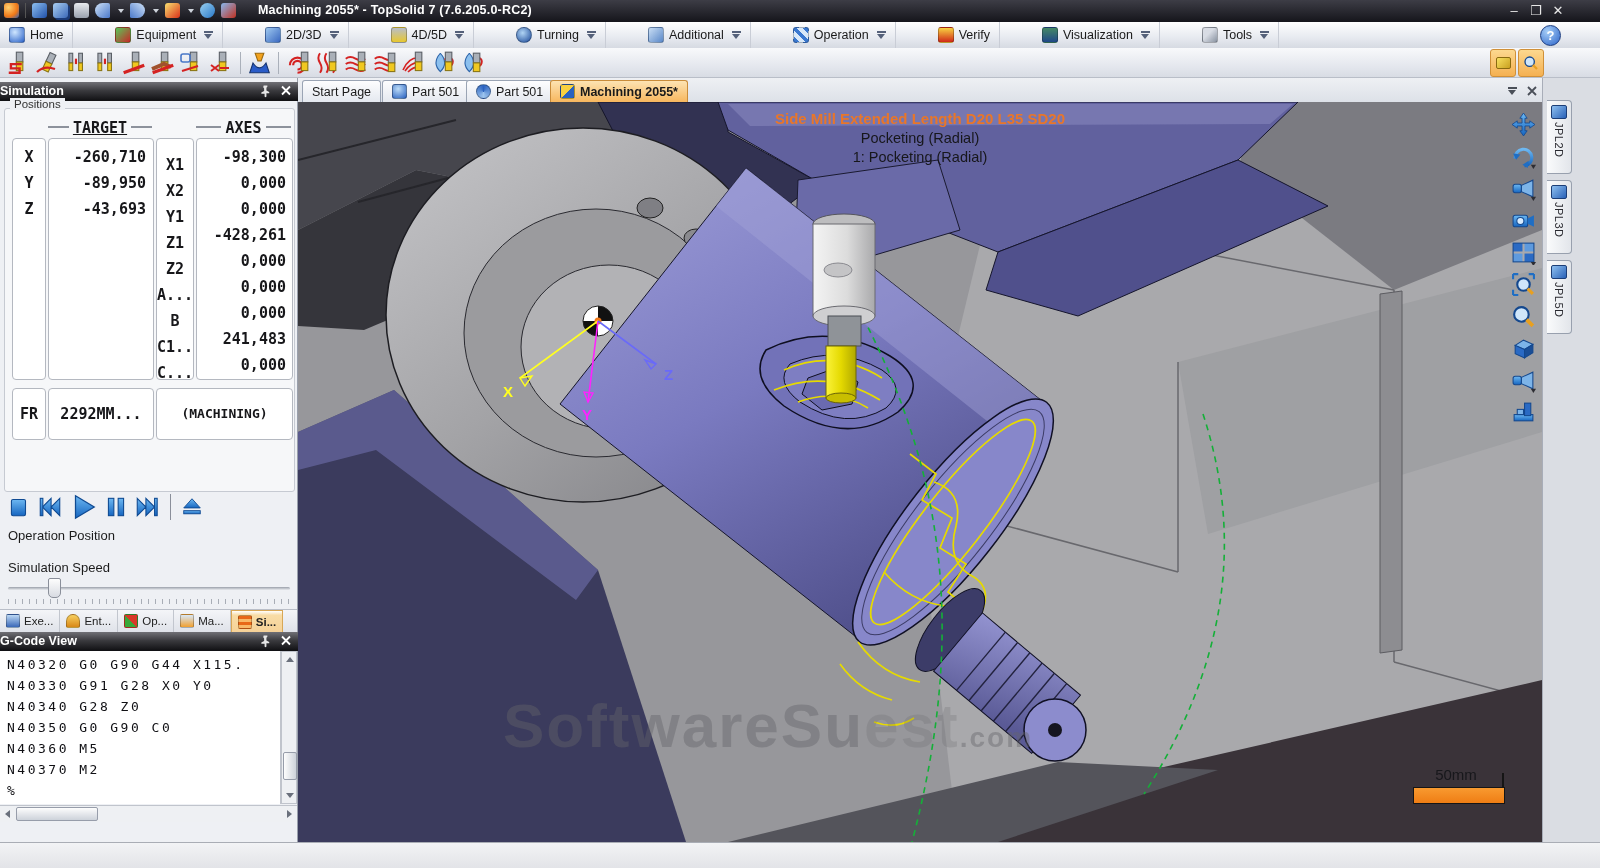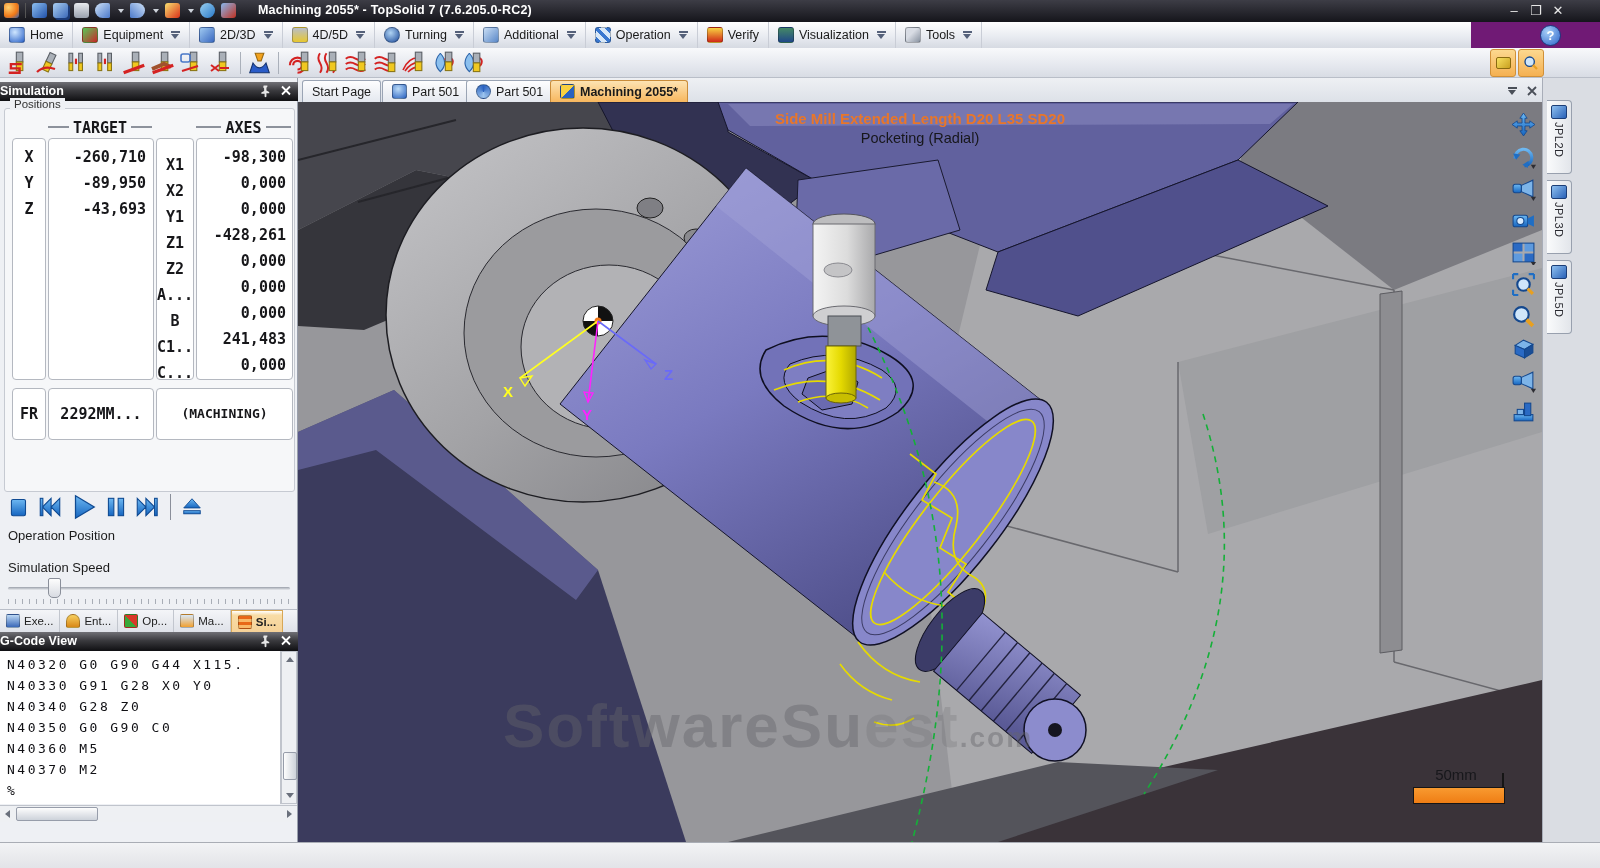--- a/index.html
+++ b/index.html
@@ -1,26 +1,26 @@
 <!DOCTYPE html>
 <html><head>
 <meta charset="utf-8">
 <style>
   html,body{margin:0;padding:0;background:#666;}
-  #app{position:relative;width:1600px;height:868px;overflow:hidden;background:#701a75;
+  #app{position:relative;width:1600px;height:868px;overflow:hidden;background:#8b5cf6;
        font-family:"Liberation Sans",sans-serif;font-size:12px;color:#1a1a1a;}
   .abs{position:absolute;}
   
   #titlebar{left:0;top:0;width:1600px;height:22px;background:linear-gradient(#3d3d46,#15151b);}
   #titlebar .qchip{width:15px;height:15px;border-radius:3px;display:inline-block;}
   #title-text{left:258px;top:3px;color:#fff;font-weight:bold;font-size:12.5px;letter-spacing:.2px;}
   .winbtn{top:3px;width:16px;height:15px;color:#e8e8e8;font-size:13px;line-height:15px;text-align:center;cursor:default;}
   .caret{display:inline-block;width:0;height:0;border-left:3px solid transparent;border-right:3px solid transparent;border-top:4px solid #cfd4dc;margin-left:2px;vertical-align:middle;}
   
-  #menubar{left:0;top:22px;width:1471px;height:26px;background:linear-gradient(#fefefe,#e7eaf0 60%,#d6dae2);border-bottom:1px solid #b6bbc6;display:flex;align-items:stretch;}
+  #menubar{left:0;top:22px;width:1600px;height:26px;background:linear-gradient(#fefefe,#e7eaf0 60%,#d6dae2);border-bottom:1px solid #b6bbc6;display:flex;align-items:stretch;gap:33px;}
   .mi{display:flex;align-items:center;gap:5px;padding:0 9px;border-right:1px solid #c9cdd6;cursor:default;}
   .mi span.lbl{font-size:12.5px;}
   .mic{width:14px;height:14px;border-radius:3px;border:1px solid rgba(0,0,0,.25);}
   .dd{display:inline-block;width:9px;margin-left:3px;}
   .dd i{display:block;width:9px;height:2px;background:#55617a;margin-bottom:1px;}
   .dd b{display:block;width:0;height:0;border-left:4.5px solid transparent;border-right:4.5px solid transparent;border-top:5px solid #55617a;}
   #help-btn{left:1540px;top:25px;width:19px;height:19px;border-radius:50%;background:radial-gradient(circle at 35% 30%,#a8d0f8,#2a62c8);color:#fff;font-weight:bold;text-align:center;line-height:19px;font-size:13px;border:1px solid #1a3c80;}
   
   #toolbar{left:0;top:48px;width:1600px;height:30px;background:linear-gradient(#f8f9fb,#e2e5ec 70%,#d8dce4);border-bottom:1px solid #b9bec8;display:flex;align-items:center;padding-left:4px;box-sizing:border-box;}
   .tbi{width:27px;height:26px;margin:0 1px;}
@@ -403,21 +403,21 @@
             <use href="#sym-pin"></use>
           </svg>
         <svg width="12" height="13" viewBox="0 0 12 12" style="color:#fff">
             <use href="#sym-x"></use>
           </svg>
       </span>
     </div>
     <div class="groupbox"></div>
     <div class="gblegend">Positions</div>
 
-    <div class="lcdhead lcd" style="left:48px;top:42px;width:104px;">
+    <div class="lcdhead lcd" style="left:48px;top:42px;width:104px;text-decoration:underline;">
         <span>TARGET</span>
       </div>
     <div class="lcdhead lcd" style="left:196px;top:42px;width:95px;">
         <span>AXES</span>
       </div>
 
     <div class="lcdbox lcd" style="left:12px;top:60px;width:32px;height:240px;text-align:center;">
       <div class="lcdrow" style="margin-top:5px;">X</div>
       <div class="lcdrow">Y</div>
       <div class="lcdrow">Z</div>
@@ -648,20 +648,21 @@
         <text x="205" y="295" font-size="15" font-weight="bold" fill="#ffff20">X</text>
         <text x="284" y="318" font-size="15" font-weight="bold" fill="#ff22ff">Y</text>
         <text x="366" y="278" font-size="15" font-weight="bold" fill="#6a6af8">Z</text>
       </g>
     </svg>
 
     
     <div id="ov-lines">
       <div id="ov1">Side Mill Extended Length D20 L35 SD20</div>
       <div id="ov2">Pocketing (Radial)</div>
+      <div id="ov3">1: Pocketing (Radial)</div>
     </div>
 
     
     <div id="watermark"><span>SoftwareSu</span><span style="opacity:.55">est</span><span class="wsuf">.com</span></div>
 
     
     <div id="scale-label">50mm</div>
     <div id="scale-bar"></div>
     <div id="scale-tick"></div>
 

